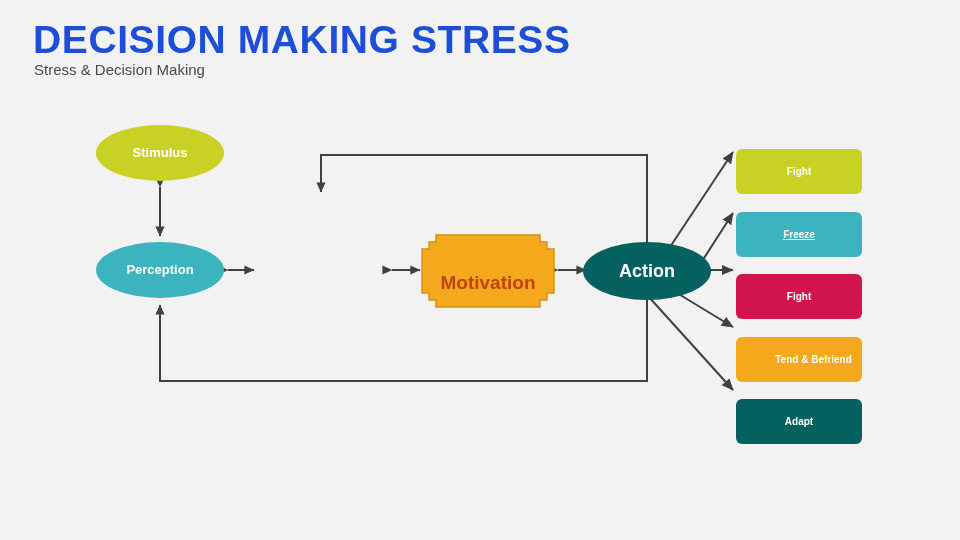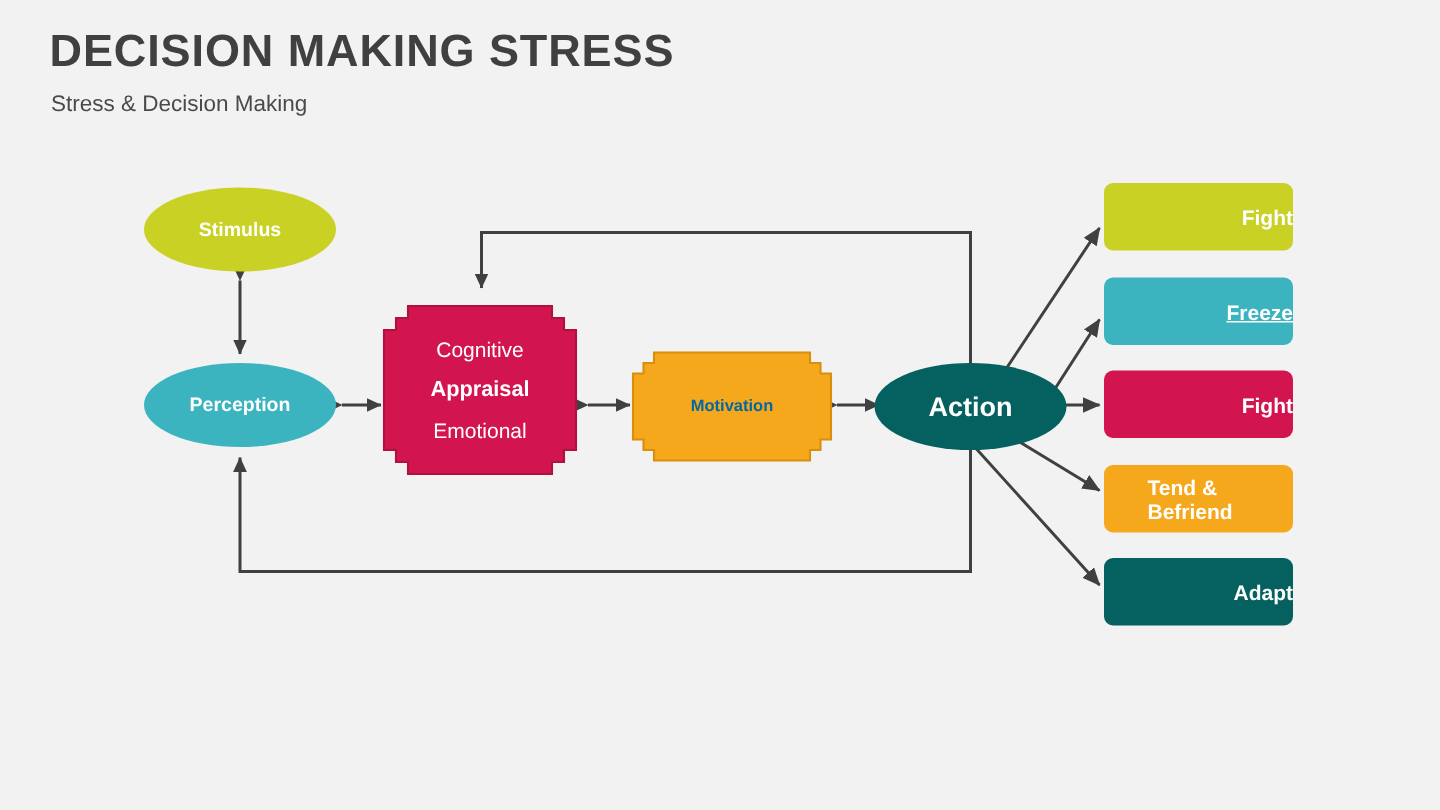--- a/index.html
+++ b/index.html
@@ -17,23 +17,23 @@
   .slide {
     position: relative;
     width: 960px;
     height: 540px;
     background: #f2f2f2;
   }
   .title {
     position: absolute;
     left: 33px;
     top: 18px;
-    font-size: 30px;
-    font-weight: bold;
-    color: #404040;
+    font-size: 39px;
+    font-weight: bold;
+    color: #1d4ed8;
     letter-spacing: 0.6px;
     white-space: nowrap;
   }
   .subtitle {
     position: absolute;
     left: 34px;
     top: 61px;
     font-size: 15px;
     font-weight: normal;
     color: #4a4a4a;
@@ -112,43 +112,44 @@
   .motivation-wrap {
     position: absolute;
     left: 418px;
     top: 229px;
     width: 140px;
     height: 84px;
   }
   .motivation-wrap svg { position:absolute; left:0; top:0; }
   .motivation-text {
     position: absolute;
-    left: 0; top: 0;
+    left: 0; top: 12px;
     width: 140px; height: 84px;
     display: flex;
     align-items: center;
     justify-content: center;
-    color: #0369a1;
-    font-size: 11px;
+    color: #c2410c;
+    font-size: 19px;
     font-weight: bold;
   }
 
   .outcome {
     position: absolute;
     left: 736px;
     width: 126px;
     height: 45px;
     border-radius: 6px;
     display: flex;
     align-items: center;
-    justify-content: flex-end;
+    justify-content: center;
     color: #ffffff;
-    font-size: 14px;
+    font-size: 10px;
     font-weight: bold;
     box-sizing: border-box;
+    margin-top: 27px;
   }
   .o1 { top: 122px; }
   .o2 { top: 185px; text-decoration: underline; }
   .o3 { top: 247px; }
   .o4 { top: 310px; padding-left: 29px; }
   .o5 { top: 372px; }
 </style>
 </head>
 <body>
 
@@ -211,32 +212,20 @@
     </svg>
 
     <div class="node ellipse node-stimulus">
       <span>Stimulus</span>
     </div>
 
     <div class="node ellipse node-perception">
       <span>Perception</span>
     </div>
 
-    <div class="appraisal-wrap">
-      <svg width="140" height="128" viewBox="0 0 140 128" xmlns="http://www.w3.org/2000/svg">
-        <path d="M22,8 L118,8 L118,16 L126,16 L126,24 L134,24 L134,104 L126,104
-                 L126,112 L118,112 L118,120 L22,120 L22,112 L14,112 L14,104
-                 L6,104 L6,24 L14,24 L14,16 L22,16 Z" fill="#d3154f" stroke="#b01240" stroke-width="1.4"></path>
-      </svg>
-      <div class="appraisal-text">
-        <span class="light">Cognitive</span>
-        <span class="strong">Appraisal</span>
-        <span class="light">Emotional</span>
-      </div>
-    </div>
 
     <div class="motivation-wrap">
       <svg width="140" height="84" viewBox="0 0 140 84" xmlns="http://www.w3.org/2000/svg">
         <path d="M18,6 L122,6 L122,13 L129,13 L129,20 L136,20 L136,64 L129,64
                  L129,71 L122,71 L122,78 L18,78 L18,71 L11,71 L11,64
                  L4,64 L4,20 L11,20 L11,13 L18,13 Z" fill="#f5a81c" stroke="#d98e0c" stroke-width="1.4"></path>
       </svg>
       <div class="motivation-text">
         <span>Motivation</span>
       </div>

